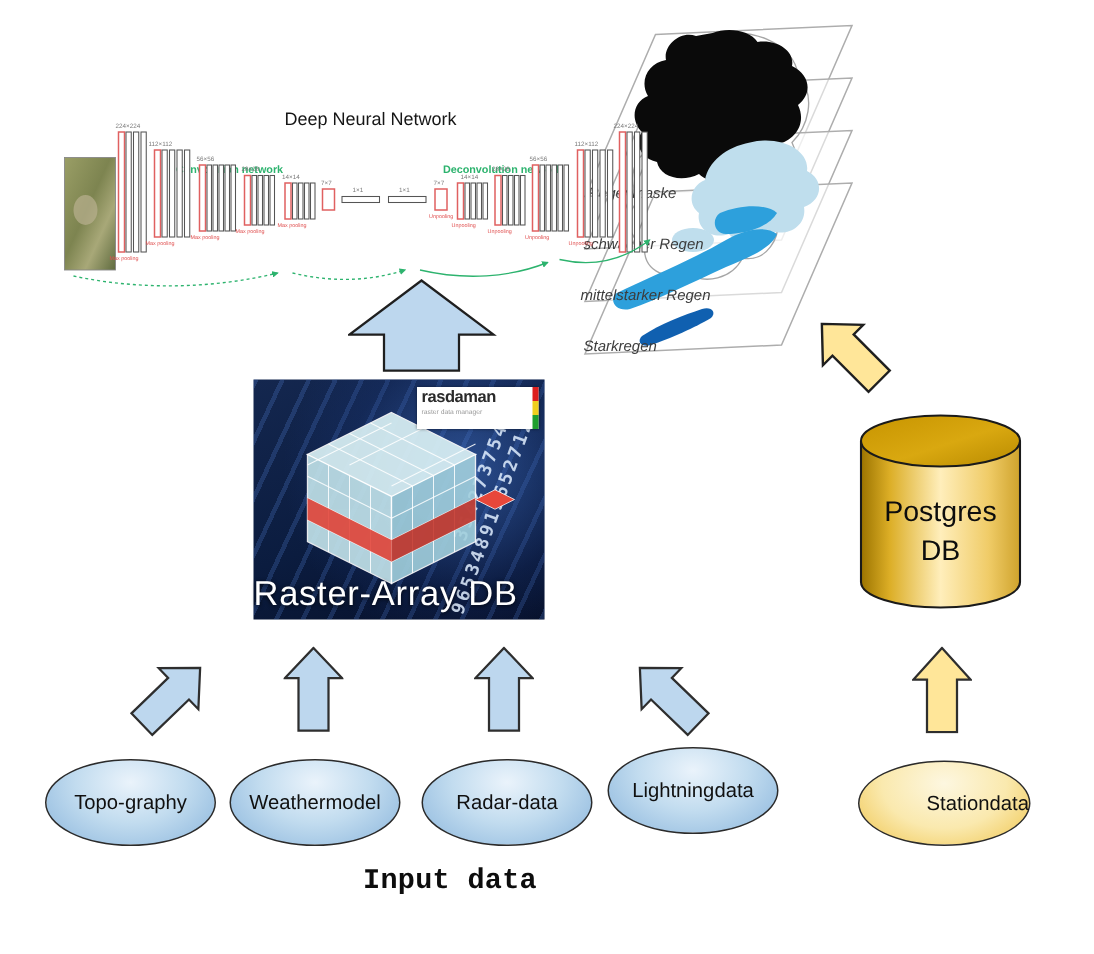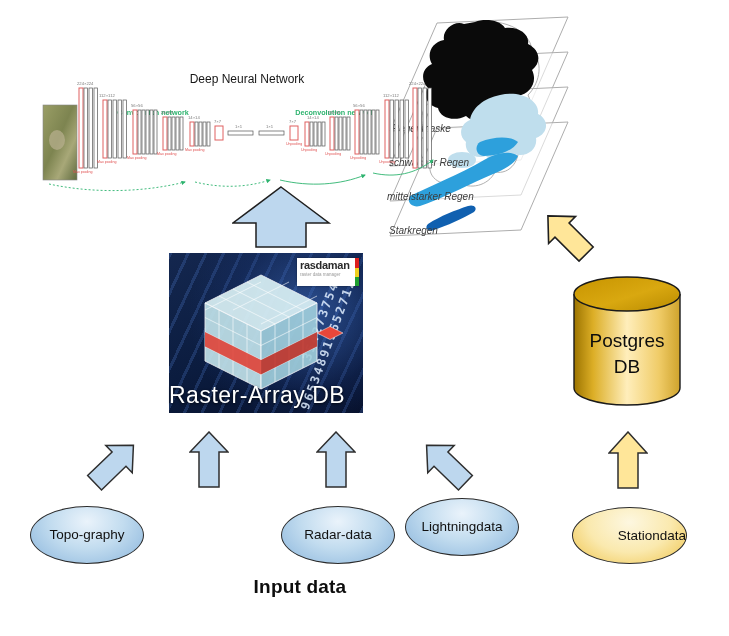--- a/index.html
+++ b/index.html
@@ -15,21 +15,21 @@
   .raster{left:169px;top:253px;width:194px;height:160px;
      background:
        radial-gradient(circle at 72% 38%,rgba(70,120,210,.55) 0%,rgba(30,60,130,.25) 45%,rgba(0,0,0,0) 70%),
        repeating-linear-gradient(115deg,rgba(90,140,230,.22) 0 3px,rgba(10,25,60,0) 3px 16px),
        linear-gradient(160deg,#14274f 0%,#0b1c3f 55%,#060f28 100%);}
   .raster-caption{left:0;right:0;bottom:4px;font-size:23px;color:#fff;
        text-shadow:0 1px 3px rgba(0,0,0,.8);letter-spacing:.5px;}
   .digits{color:rgba(225,238,255,.85);font-family:"DejaVu Sans Mono",monospace;
        font-weight:bold;font-size:12px;letter-spacing:2px;transform:rotate(-70deg);
        transform-origin:center;white-space:nowrap;}
-  .logo{top:5px;right:4px;width:62px;height:28px;background:#fff;box-shadow:0 0 2px rgba(0,0,0,.5);}
+  .logo{top:5px;right:4px;width:81px;height:28px;background:#fff;box-shadow:0 0 2px rgba(0,0,0,.5);}
   .logo-stripe{position:absolute;top:0;right:0;bottom:0;width:4px;
        background:linear-gradient(#dd1f1f 0 34%,#efcf1f 34% 67%,#1f9f2f 67% 100%);}
   .logo-title{position:absolute;left:3px;top:2px;font-size:11px;font-weight:bold;color:#2a2a2a;
        letter-spacing:-.3px;line-height:1;}
   .logo-sub{position:absolute;left:3px;top:15px;font-size:4.5px;color:#9a9a9a;line-height:1;}
   svg text{font-family:"Liberation Sans",sans-serif;}
   .map-label{font-style:italic;font-size:10px;fill:#3c3c3c;}
 </style>
 </head>
 <body>
@@ -266,28 +266,32 @@
     </g>
   </svg>
   <svg class="abs" style="left:608px;top:431px;" width="40" height="58" viewBox="0 0 40 58">
     <polygon points="20,1 39,22 30,22 30,57 10,57 10,22 1,22" fill="#ffe699" stroke="#2e2e2e" stroke-width="1.5"></polygon>
   </svg>
 
   <div class="abs node blue" style="left:30px;top:506px;width:112px;height:56px;">
     <span>Topo-</span>
     <span>graphy</span>
   </div>
+  <div class="abs node blue" style="left:153px;top:506px;width:112px;height:56px;">
+    <span>Weather</span>
+    <span>model</span>
+  </div>
   <div class="abs node blue" style="left:281px;top:506px;width:112px;height:56px;">
     <span>Radar-</span>
     <span>data</span>
   </div>
   <div class="abs node blue" style="left:405px;top:498px;width:112px;height:56px;">
     <span>Lightning</span>
     <span>data</span>
   </div>
   <div class="abs node yellow" style="left:572px;top:507px;width:113px;height:55px;justify-content:flex-end;">
     <span>Station</span>
     <span>data</span>
   </div>
 
-  <div class="abs caption" style="left:220px;top:576px;width:160px;">Input data</div>
+  <div class="abs caption" style="left:220px;top:576px;width:160px;font-family:Liberation Mono, monospace;">Input data</div>
 
 </div>
 
 </body></html>

